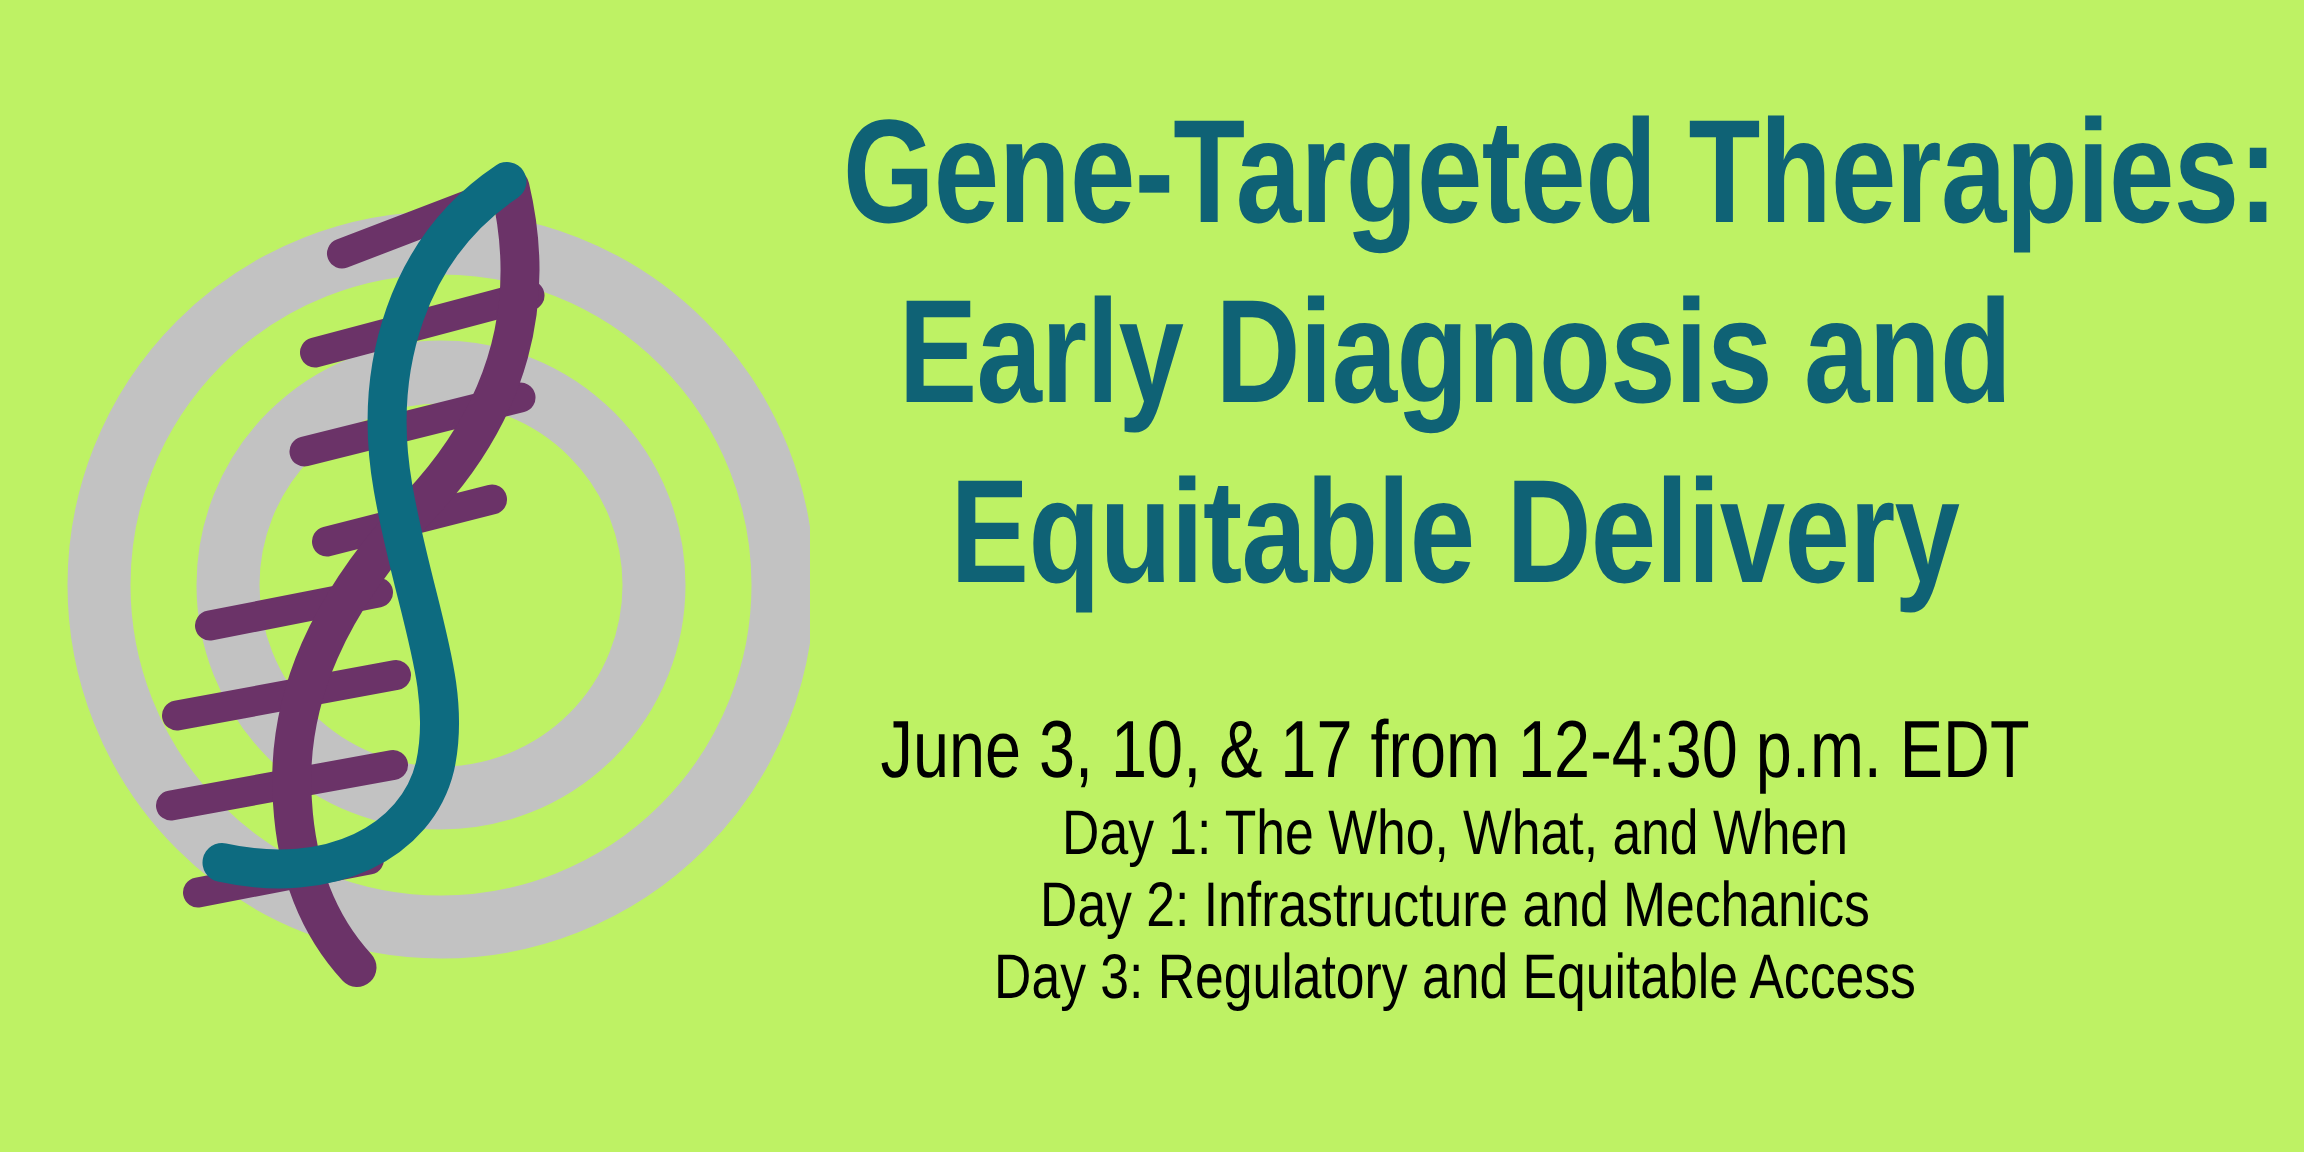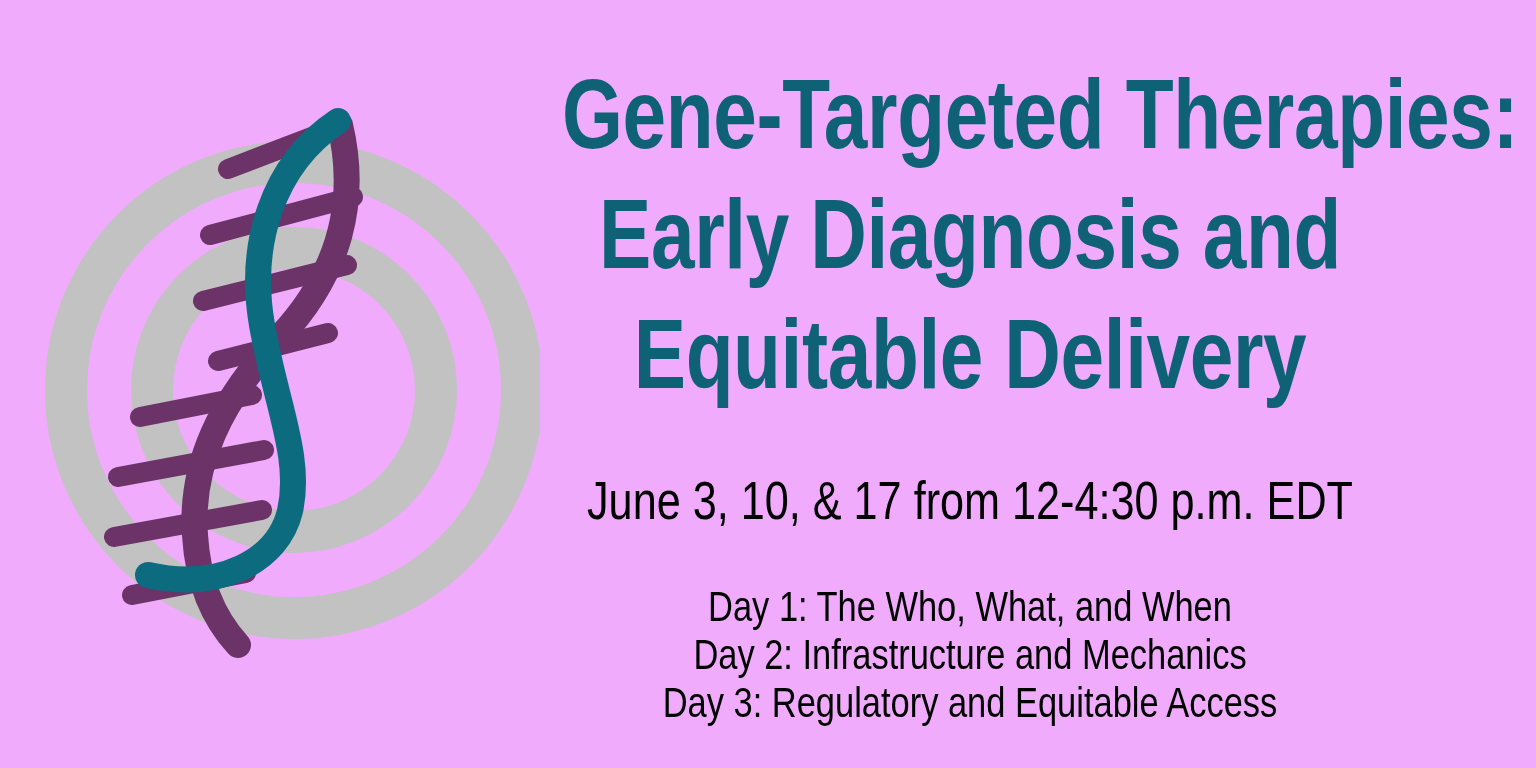--- a/index.html
+++ b/index.html
@@ -12,21 +12,21 @@
     height: 768px;
     overflow: hidden;
     font-family: "Liberation Sans", sans-serif;
     -webkit-font-smoothing: antialiased;
   }
 
   #banner {
     position: relative;
     width: 1536px;
     height: 768px;
-    background: #f0abfc;
+    background: #bef264;
     overflow: hidden;
   }
 
   
   #graphic {
     position: absolute;
     left: 40px;
     top: 105px;
     width: 500px;
     height: 570px;
@@ -68,21 +68,20 @@
     font-weight: normal;
     font-size: 54px;
     line-height: 62px;
     transform: scaleX(0.80);
     transform-origin: center top;
     white-space: nowrap;
     margin-top: 55px;
   }
 
   .agenda {
-    margin-top: 52px;
   }
   .agenda-line {
     color: #000000;
     font-family: "Liberation Sans Narrow", "Liberation Sans", sans-serif;
     font-weight: normal;
     font-size: 42px;
     line-height: 48px;
     transform: scaleX(0.82);
     transform-origin: center top;
     white-space: nowrap;

